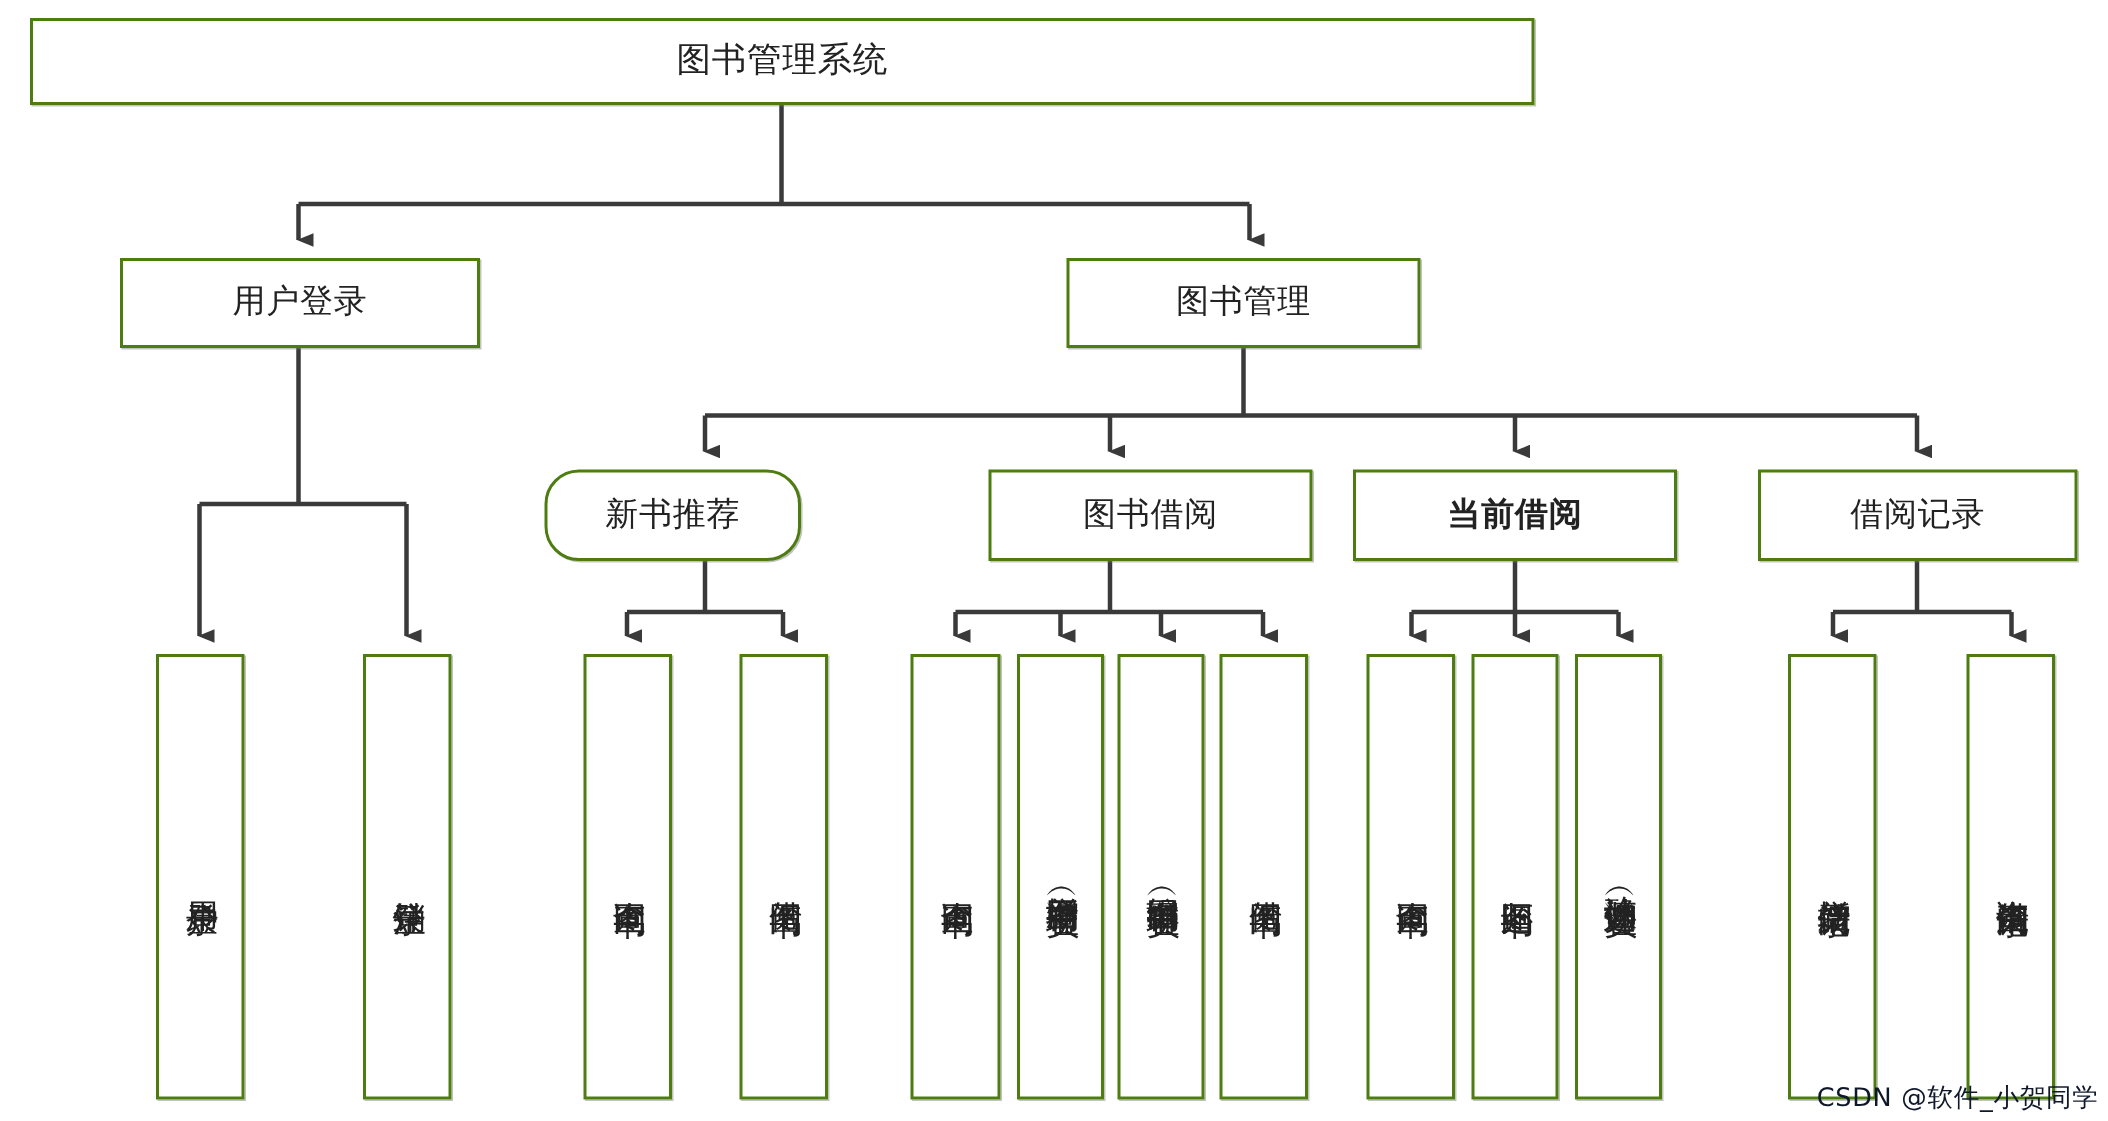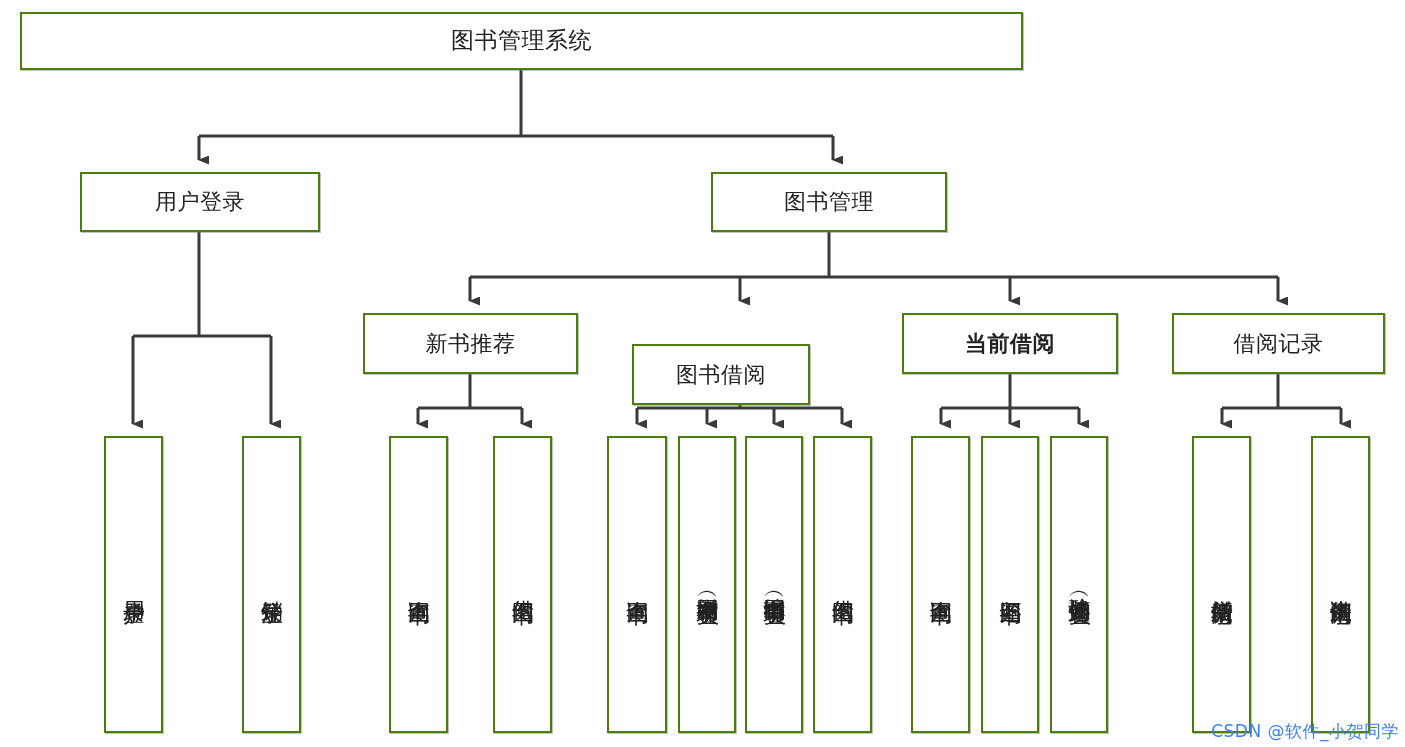--- a/index.html
+++ b/index.html
@@ -58,21 +58,21 @@
     font-size: 22px;
     line-height: 1.22;
     letter-spacing: 1px;
     max-height: 280px;
   }
   #watermark {
     position: absolute;
     right: 6px;
     bottom: 4px;
     font-size: 17px;
-    color: #3b82f6;
+    color: #0f172a;
     white-space: nowrap;
     letter-spacing: 0.5px;
     font-family: "DejaVu Sans", "Liberation Sans", sans-serif;
   }
 </style>
 </head>
 <body>
 
 <div id="diagram-root">
 
@@ -130,24 +130,24 @@
     <span class="node-label">图书管理系统</span>
   </div>
 
   <div class="node horiz" style="left:80px; top:172px; width:240px; height:60px;">
     <span class="node-label">用户登录</span>
   </div>
   <div class="node horiz" style="left:711px; top:172px; width:236px; height:60px;">
     <span class="node-label">图书管理</span>
   </div>
 
-  <div class="node horiz" style="left:363px; top:313px; width:215px; height:61px;">
+  <div class="node horiz" style="left:363px; top:313px; width:171px; height:61px;border-radius:23px;">
     <span class="node-label">新书推荐</span>
   </div>
-  <div class="node horiz" style="left:632px; top:313px; width:178px; height:61px;margin-top:31px;">
+  <div class="node horiz" style="left:659px; top:313px; width:216px; height:61px;">
     <span class="node-label">图书借阅</span>
   </div>
   <div class="node horiz" style="left:902px; top:313px; width:216px; height:61px;font-weight:bold;">
     <span class="node-label">当前借阅</span>
   </div>
   <div class="node horiz" style="left:1172px; top:313px; width:213px; height:61px;">
     <span class="node-label">借阅记录</span>
   </div>
 
   <div class="node vert" style="left:104px; top:436px; width:59px; height:297px;">

